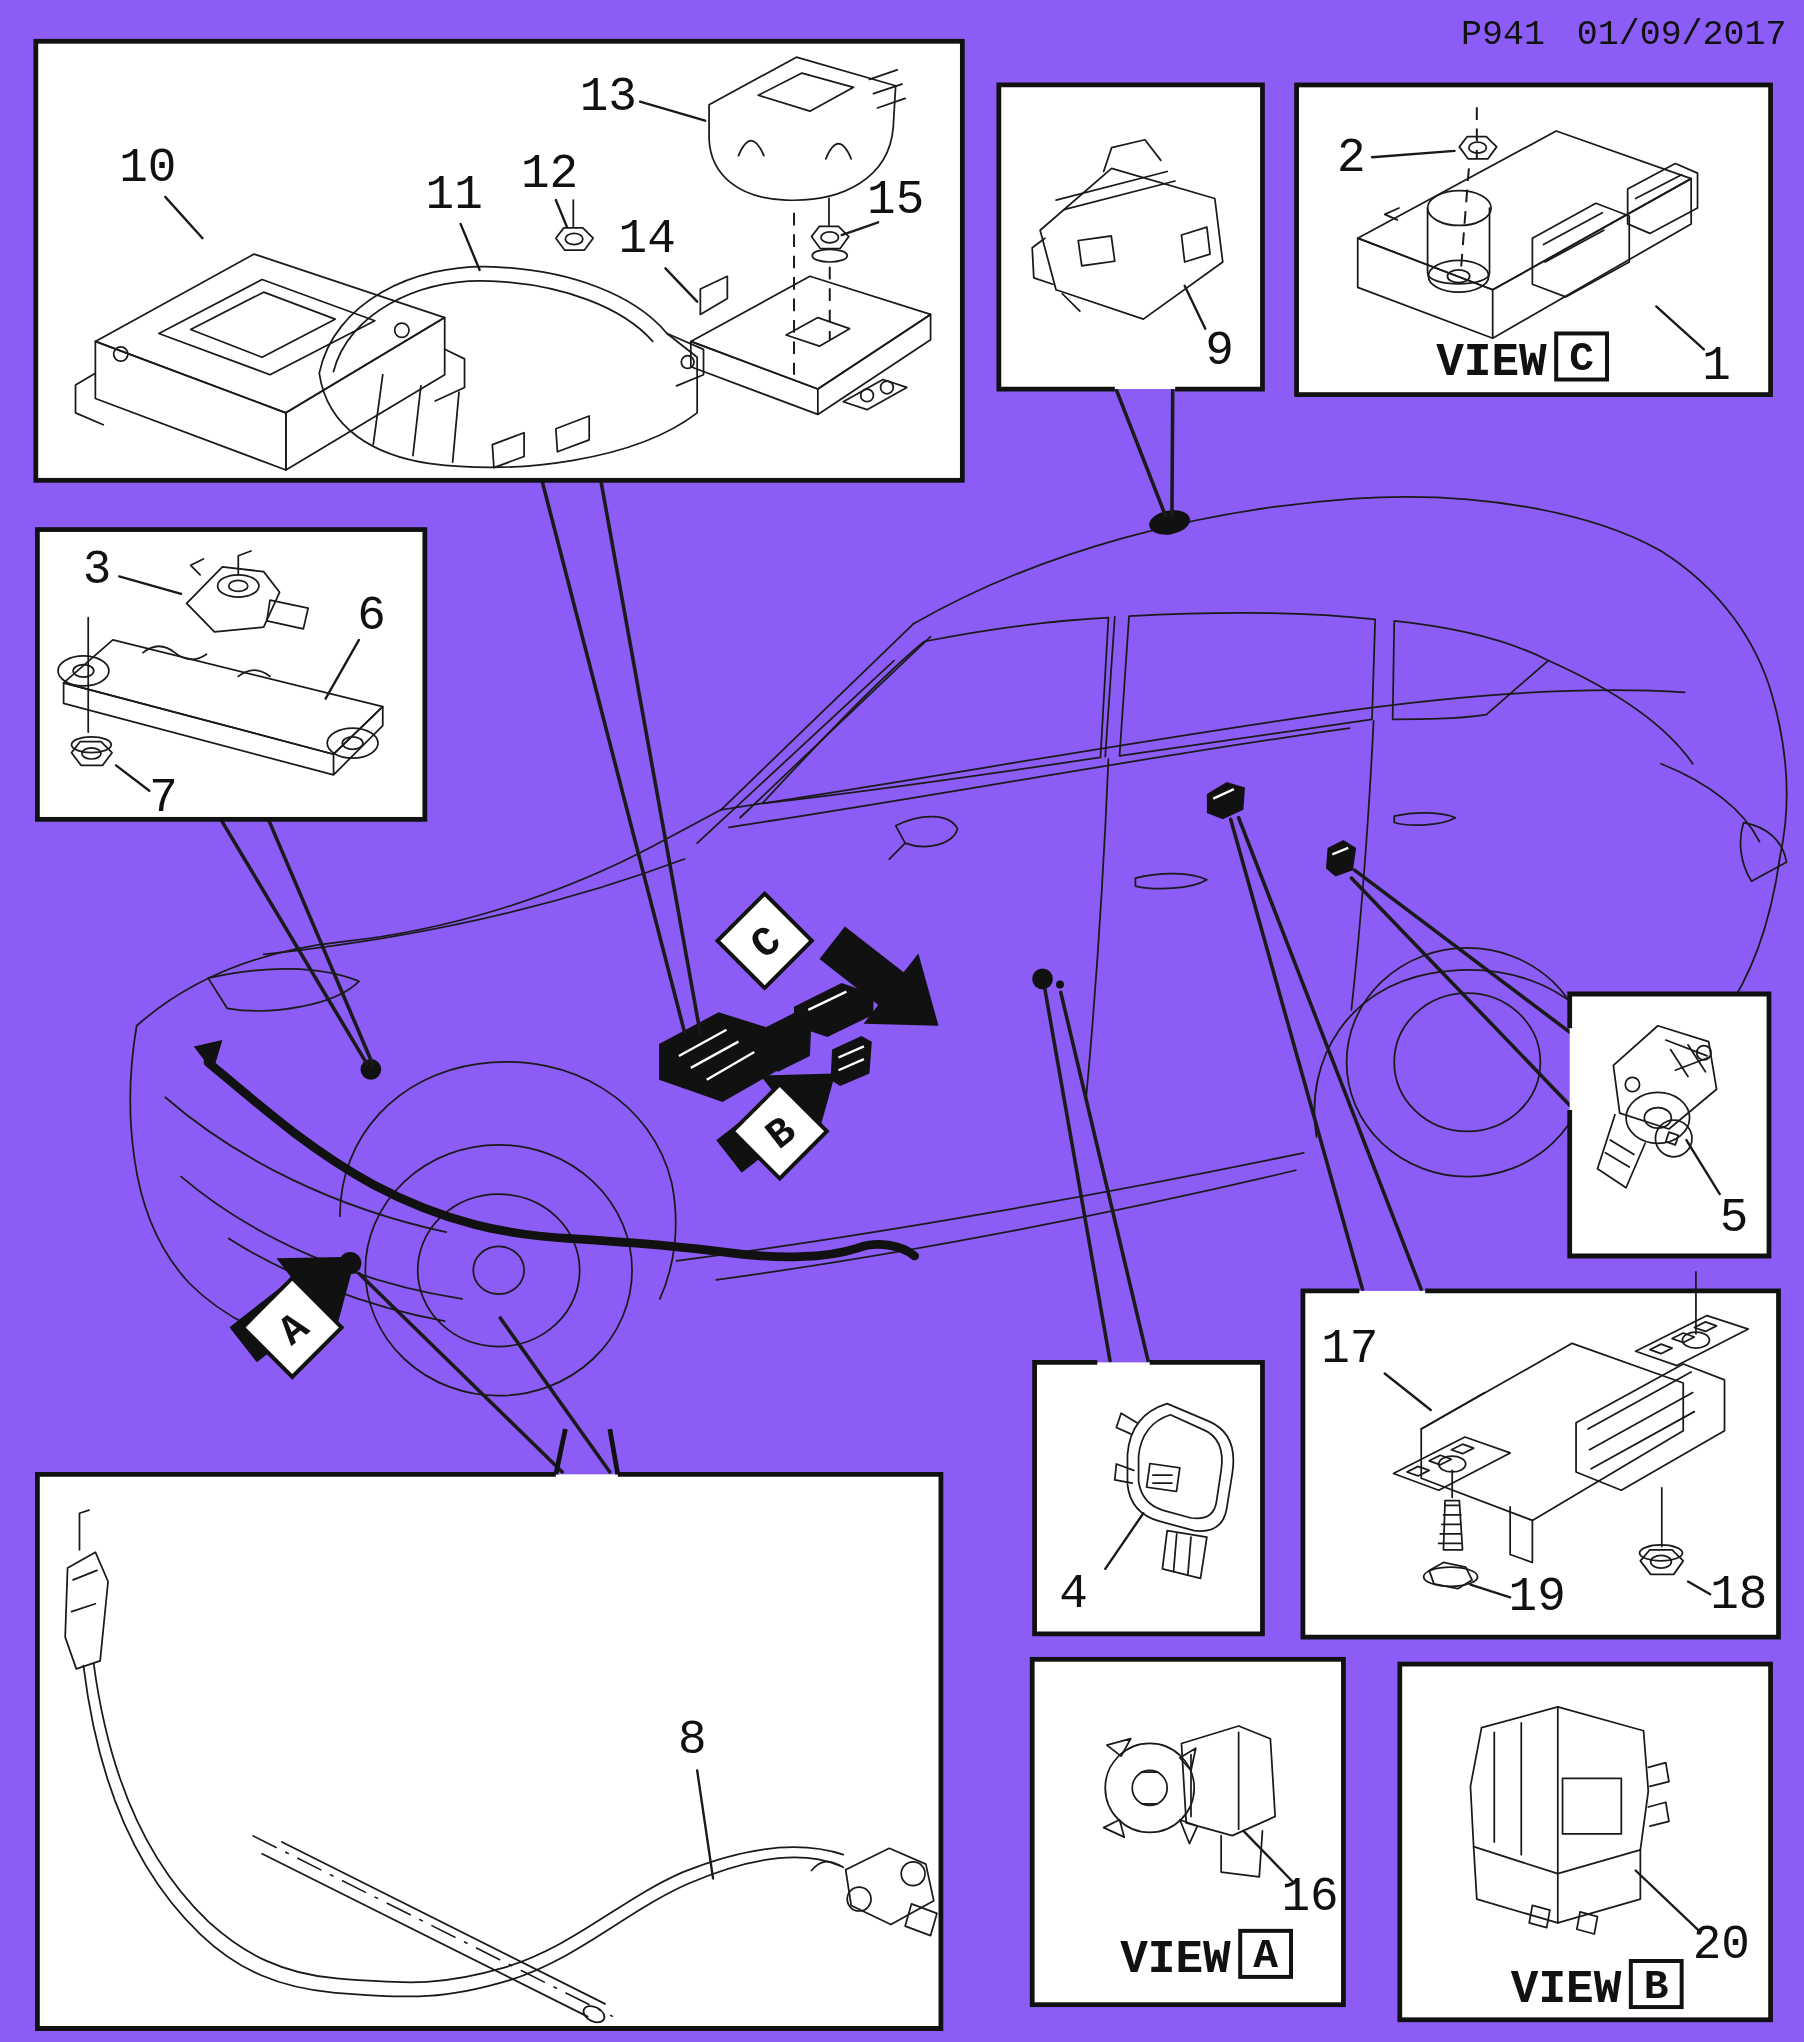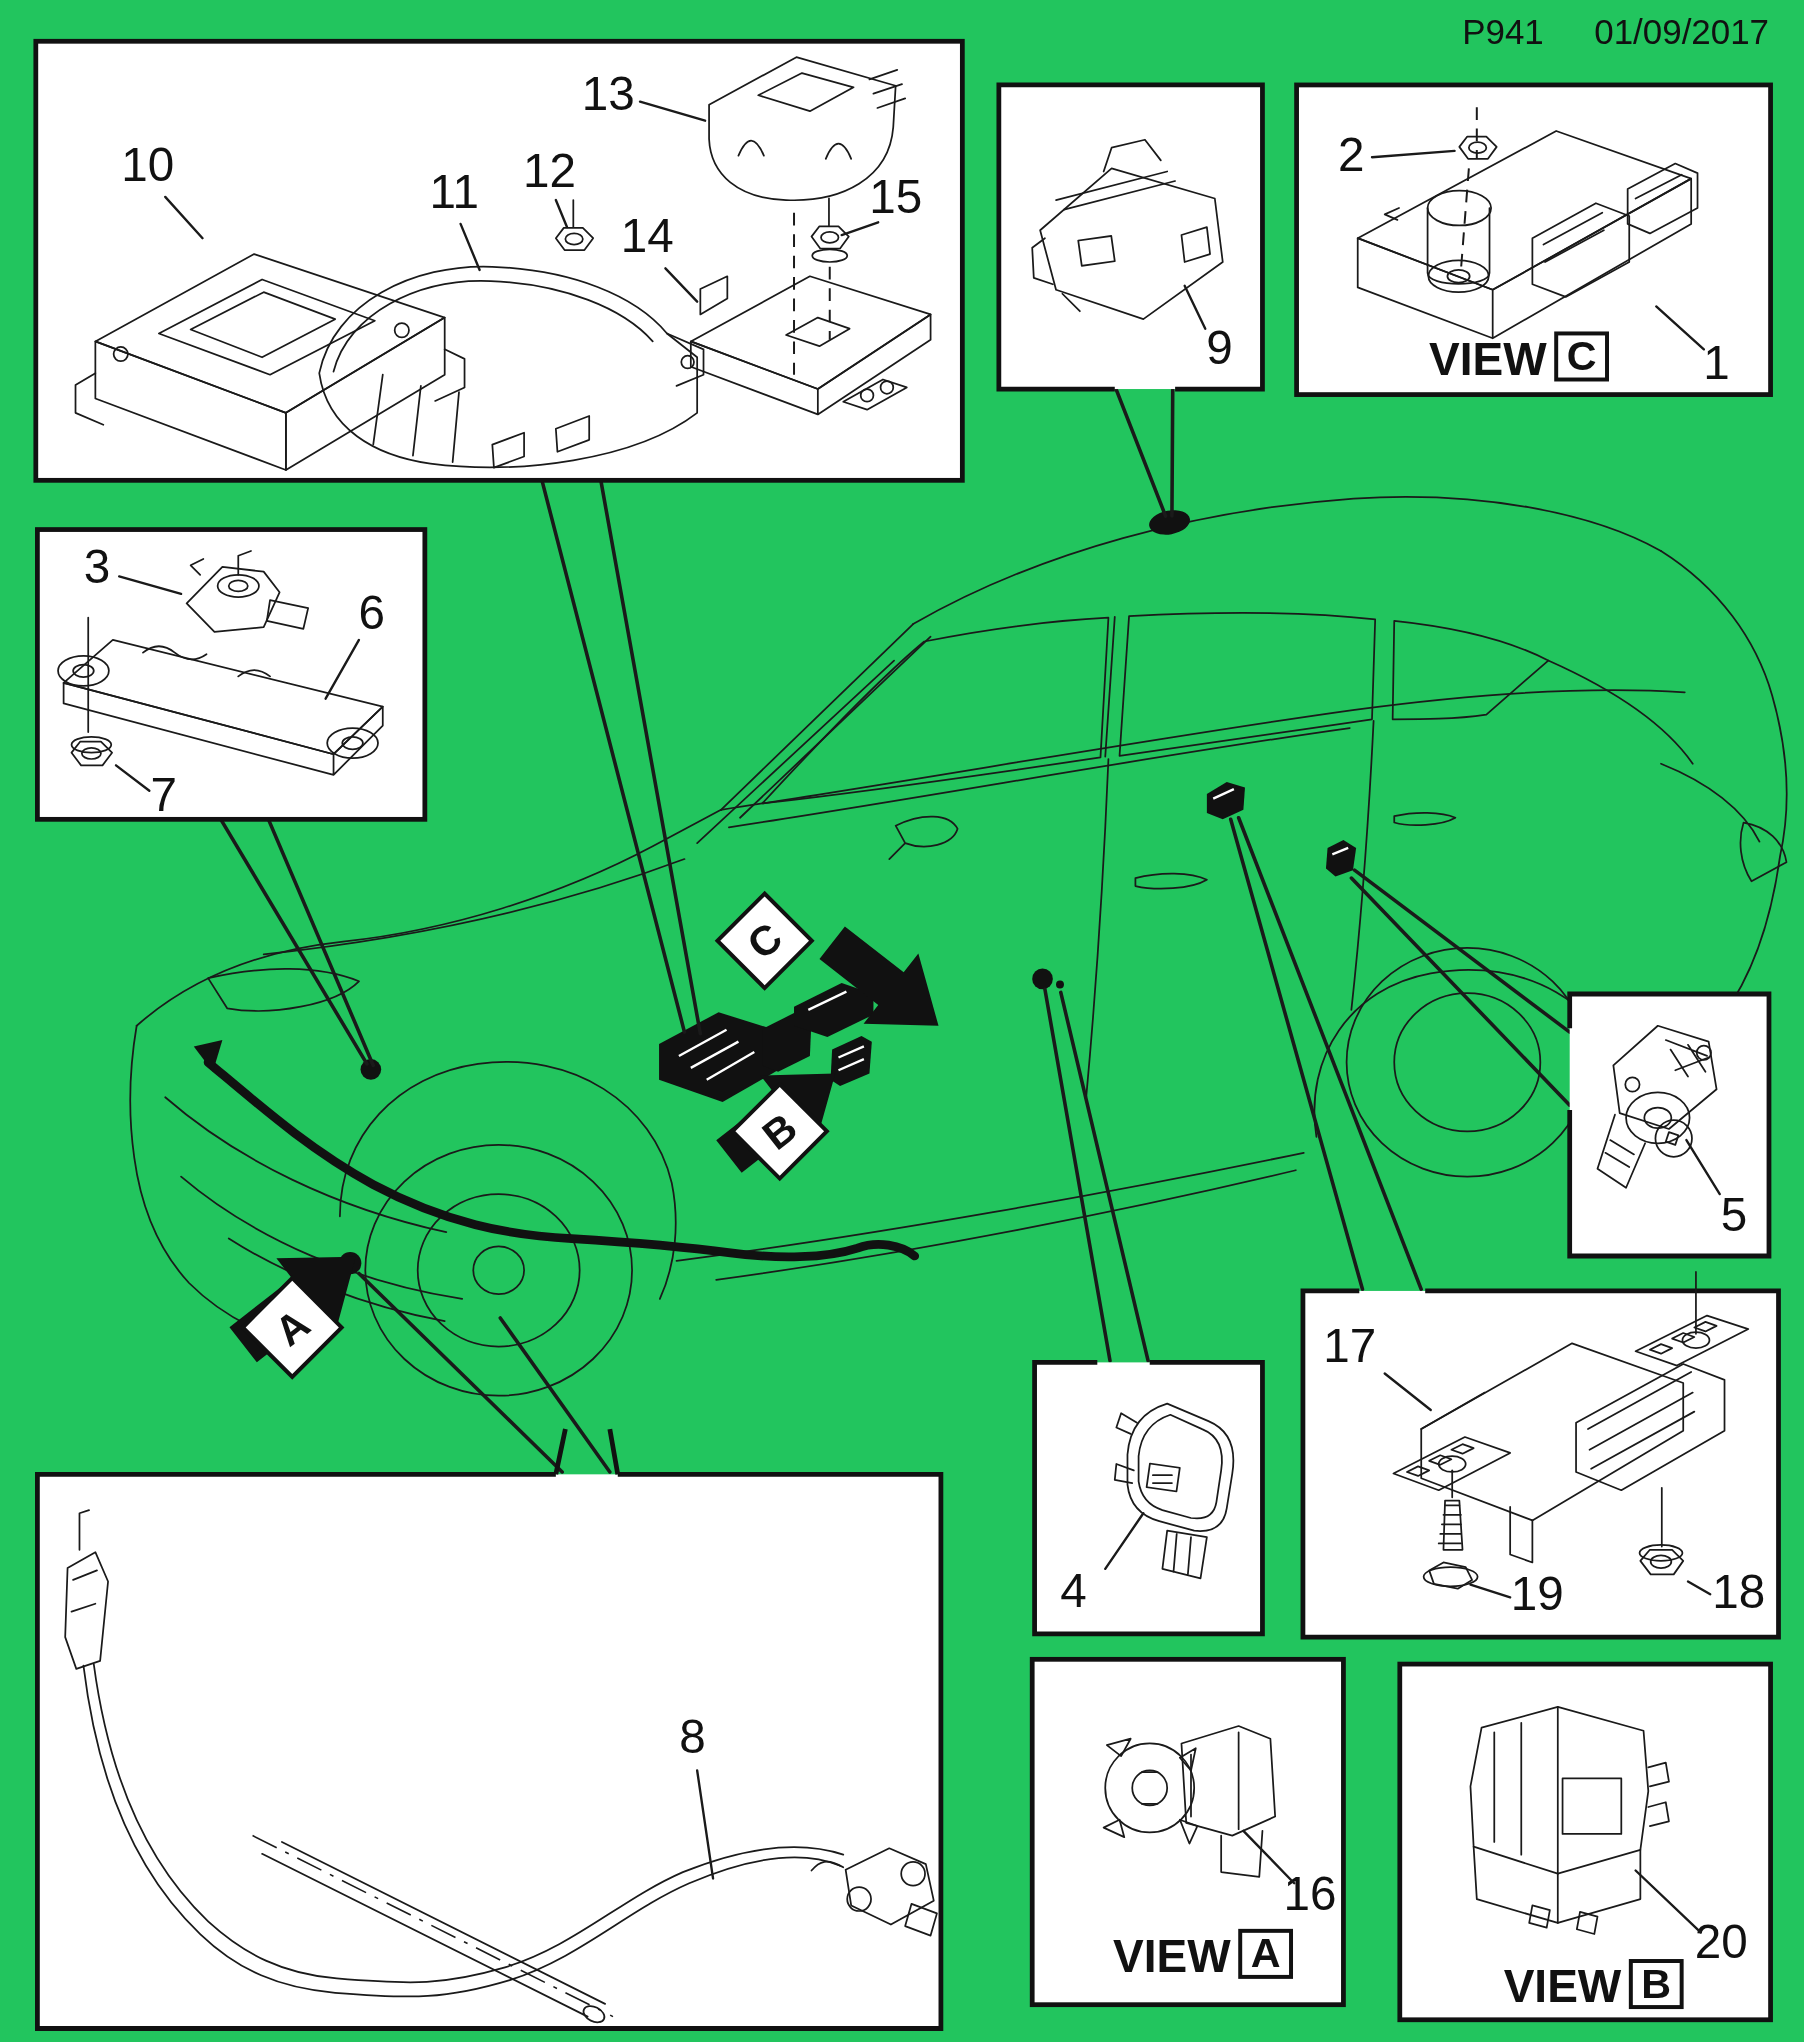--- a/index.html
+++ b/index.html
@@ -1,17 +1,17 @@
 <!DOCTYPE html>
 <html style="font-size:12.7px"><head>
 <meta charset="utf-8">
 <style>
   html,body{margin:0;padding:0;background:#e8e8e8;}
-  .stage{width:1804px;height:2042px;background:#22c55e;position:relative;margin:0 auto;
-         font-family:Liberation Sans, sans-serif;}
+  .stage{width:1804px;height:2042px;background:#8b5cf6;position:relative;margin:0 auto;
+         font-family:Liberation Mono, monospace;}
   svg{position:absolute;left:0;top:0;}
   text{fill:#111;}
   .hdr{font-size:44px;}
   .num{font-size:60px;}
   .viewword{font-size:58px;font-weight:bold;}
   .boxletter{font-size:52px;font-weight:bold;}
   .arrowletter{font-size:52px;font-weight:bold;}
   .thin{stroke:#1a1a1a;stroke-width:2.2;fill:none;stroke-linecap:round;stroke-linejoin:round;}
   .med{stroke:#1a1a1a;stroke-width:3;fill:none;stroke-linecap:round;stroke-linejoin:round;}
   .lead{stroke:#1a1a1a;stroke-width:4.5;fill:none;stroke-linecap:round;}

